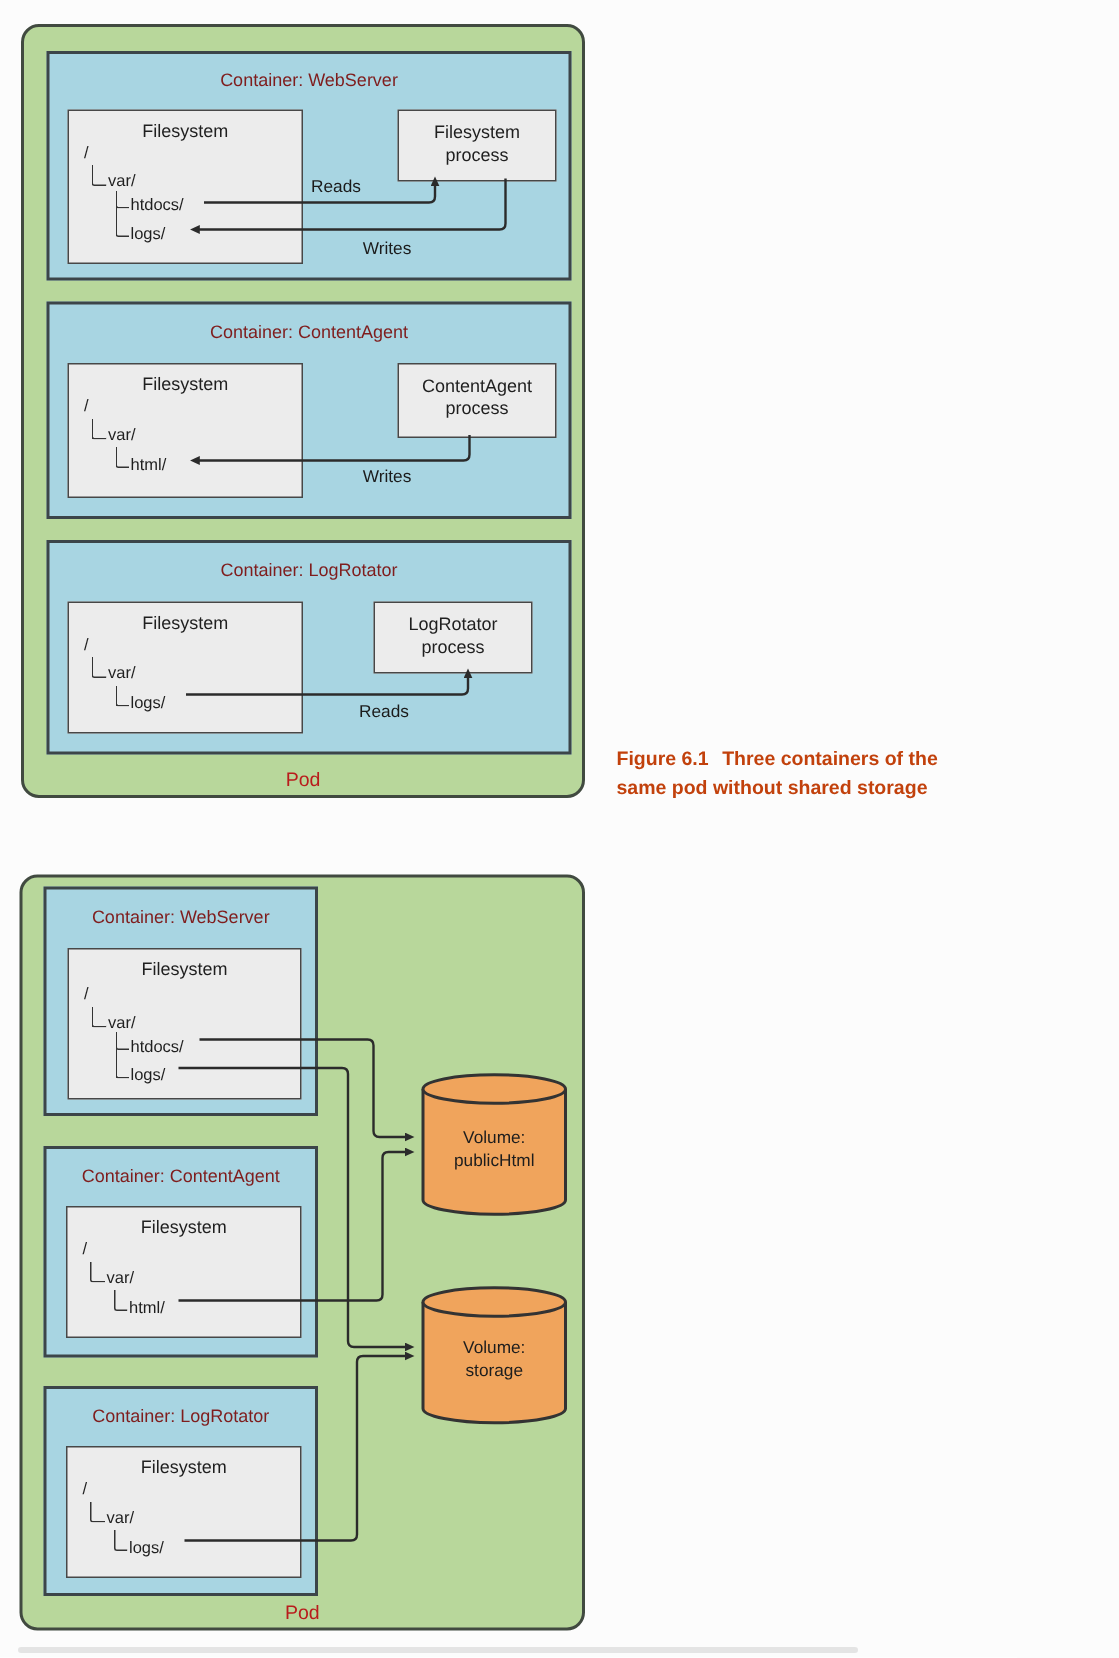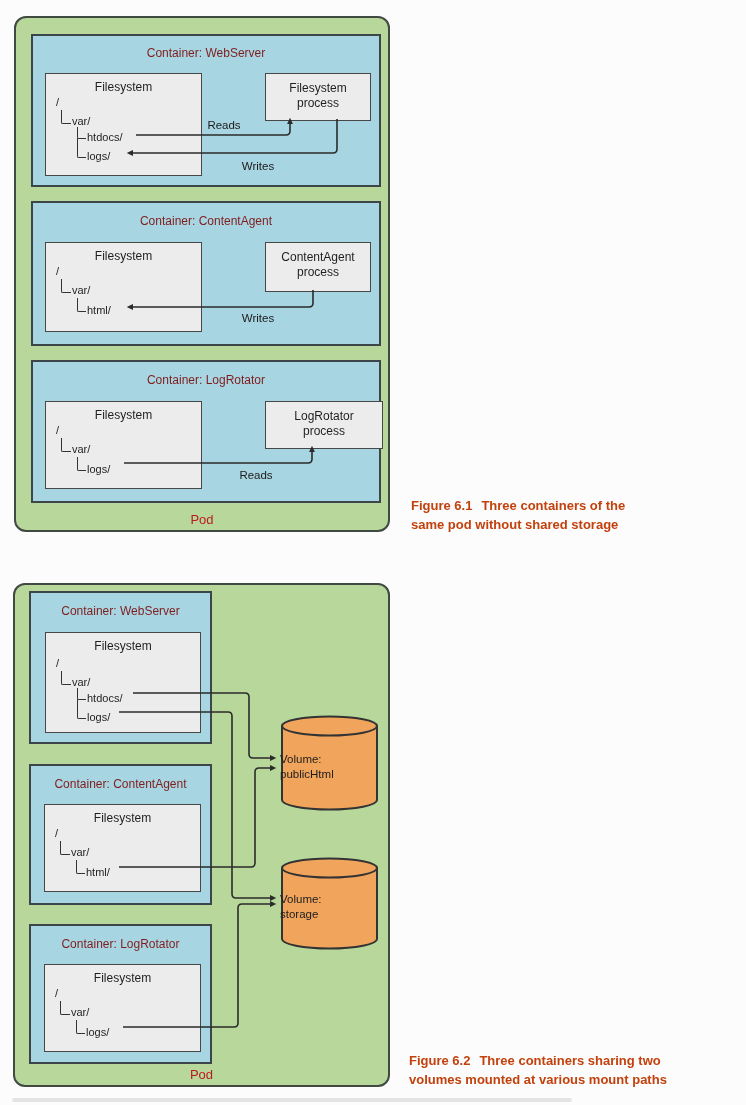--- a/index.html
+++ b/index.html
@@ -47,21 +47,21 @@
     border-bottom:1.3px solid #333;
     border-bottom-left-radius:2px;
   }
   .procbox { text-align:center; font-size:12px; line-height:15px; padding-top:7px; }
   .flow-label {
     position:absolute; width:56px; text-align:center;
     font-size:11.5px; color:#1b1b1b;
   }
   .volume { position:absolute; }
   .vol-text {
-    position:absolute; left:0; right:0; text-align:left;
+    position:absolute; left:0; right:0; text-align:center;
     font-size:11.5px; line-height:15px; color:#1d1d1d;
   }
   .arrows { position:absolute; left:0; top:0; pointer-events:none; }
   .caption {
     position:absolute;
     font-size:13px; font-weight:bold; line-height:19px;
     color:#c2410c;
   }
   .caption .cap-label { margin-right:9px; }
   .bottom-streak {
@@ -113,21 +113,21 @@
     <div class="cbox" style="left:15px; top:342px; width:350px; height:143px;">
       <div class="c-title" style="top:11px;">Container: LogRotator</div>
       <div class="fsbox" style="left:12px; top:39px; width:157px; height:88px;">
         <div class="fs-title">Filesystem</div>
         <span class="t-label" style="left:10px; top:22px;">/</span>
         <div class="tree-line" style="left:15px; top:36px; width:9px; height:13px;"></div>
         <span class="t-label" style="left:26px; top:41px;">var/</span>
         <div class="tree-line" style="left:31px; top:55px; width:8px; height:13px;"></div>
         <span class="t-label" style="left:41px; top:61px;">logs/</span>
       </div>
-      <div class="procbox" style="left:232px; top:39px; width:118px; height:48px;">
+      <div class="procbox" style="left:216px; top:39px; width:106px; height:48px;">
         <div>LogRotator</div>
         <div>process</div>
       </div>
     </div>
 
     <div class="pod-label" style="top:494px;">Pod</div>
   </div>
 
   <div class="flow-label" style="left:196px; top:119px;">Reads</div>
   <div class="flow-label" style="left:230px; top:160px;">Writes</div>
@@ -196,23 +196,20 @@
       </svg>
       <div class="vol-text" style="top:36px;">
         <div>Volume:</div>
         <div>storage</div>
       </div>
     </div>
 
     <div class="pod-label" style="top:482px;">Pod</div>
   </div>
 
-  <div class="caption" style="left:409px; top:1051px; width:290px;">
-    <span class="cap-label">Figure 6.2</span><span>Three containers sharing two volumes mounted at various mount paths</span>
-  </div>
 
   <div class="bottom-streak"></div>
 
   <svg class="arrows" width="746" height="1105" viewBox="0 0 746 1105">
     <defs>
       <marker id="ah" markerWidth="8" markerHeight="8" refX="1.2" refY="3" orient="auto" markerUnits="userSpaceOnUse">
         <path d="M0,0 L6.5,3 L0,6 Z" fill="#2b2b2b"></path>
       </marker>
     </defs>
 

